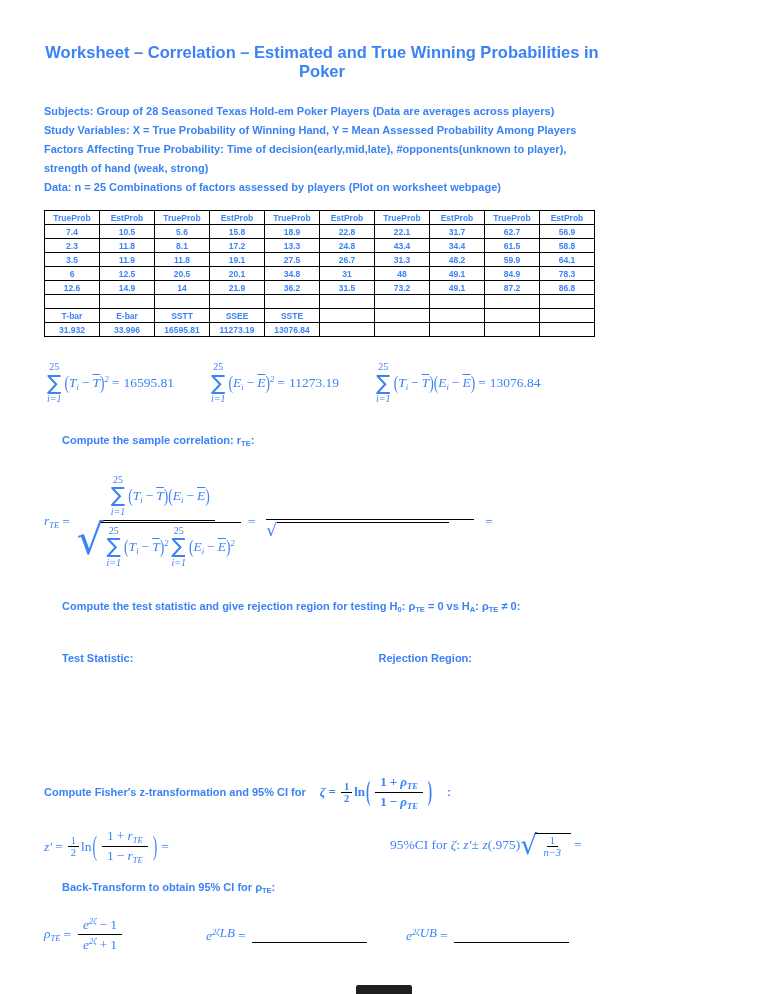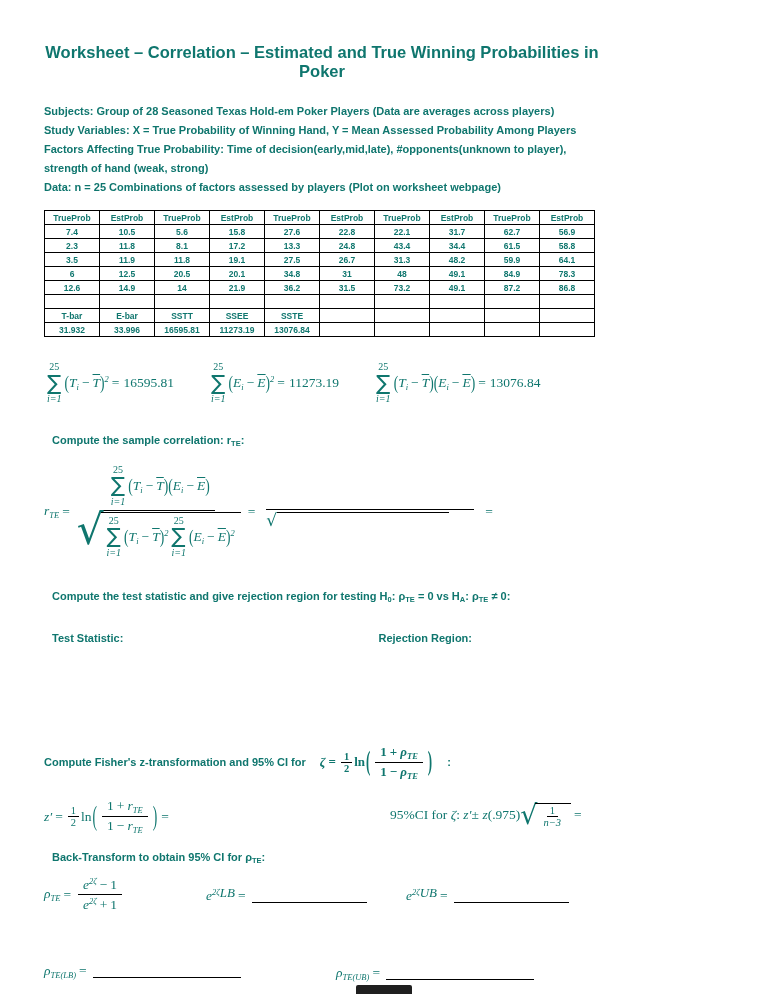--- a/index.html
+++ b/index.html
@@ -1,16 +1,16 @@
 <!DOCTYPE html>
 <html><head>
 <meta charset="utf-8">
 <style>
   html,body{margin:0;padding:0;background:#ffffff;}
-  .page{width:642px;height:994px;position:relative;background:#fff;color:#0f766e;
+  .page{width:642px;height:994px;position:relative;background:#fff;color:#3b82f6;
     font-family:"Liberation Sans",sans-serif;padding:30px 42px 0 44px;box-sizing:border-box;overflow:hidden;}
   .title{margin:13px 0 0;text-align:center;font-size:16.5px;font-weight:700;}
   .intro{margin-top:21px;font-size:11px;font-weight:700;line-height:19px;}
   .intro p{margin:0;}
 
   table.datatable{border-collapse:collapse;margin-top:13px;table-layout:fixed;}
   table.datatable td{border:1px solid #000;width:52px;height:13px;font-size:8.5px;font-weight:700;
     text-align:center;padding:0 1px;white-space:nowrap;overflow:hidden;}
 
   
@@ -43,21 +43,21 @@
   .cisqrt .rad{font-size:27px;line-height:.88;margin-right:-2px;}
   .cisqrt .body{padding:1px 5px 0 3px;}
   .ansfrac{align-items:flex-start;margin:0 8px;}
   .ansfrac .num{width:198px;height:13px;border-bottom:1.2px solid #000;}
   .ansfrac .den{padding-top:2px;}
   .anssqrt .rad{font-size:17px;}
   .anssqrt .body{width:172px;height:11px;}
 
   
   .sums-row{margin-top:24px;display:flex;align-items:center;gap:34px;}
-  .hline{font-size:11px;font-weight:700;margin:8px;}
+  .hline{font-size:11px;font-weight:700;margin:18px;}
   sub.bsub{font-size:7.5px;font-style:normal;vertical-align:-2px;}
   .h-corr{margin-top:28px;}
   .corr-formula{margin-top:8px;}
   .h-test{margin-top:30px;}
   .tsrow{margin-top:20px;display:flex;}
   .tsrow .rr{margin-left:auto;margin-right:128px;}
   .h-fisher{margin-top:92px;display:flex;align-items:center;gap:14px;font-size:11px;font-weight:700;}
   .h-fisher .math{font-size:13px;}
   .zrow{margin-top:12px;position:relative;min-height:48px;display:flex;align-items:center;}
   .cipart{position:absolute;left:346px;top:10px;}
@@ -98,21 +98,21 @@
       <td>TrueProb</td>
       <td>EstProb</td>
       <td>TrueProb</td>
       <td>EstProb</td>
     </tr>
     <tr>
       <td>7.4</td>
       <td>10.5</td>
       <td>5.6</td>
       <td>15.8</td>
-      <td>27.6</td>
+      <td>18.9</td>
       <td>22.8</td>
       <td>22.1</td>
       <td>31.7</td>
       <td>62.7</td>
       <td>56.9</td>
     </tr>
     <tr>
       <td>2.3</td>
       <td>11.8</td>
       <td>8.1</td>

